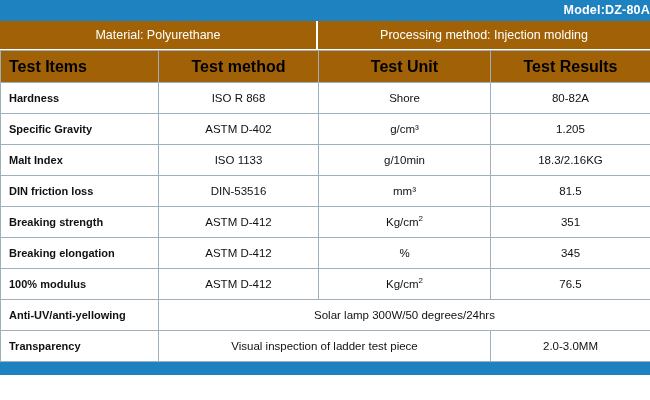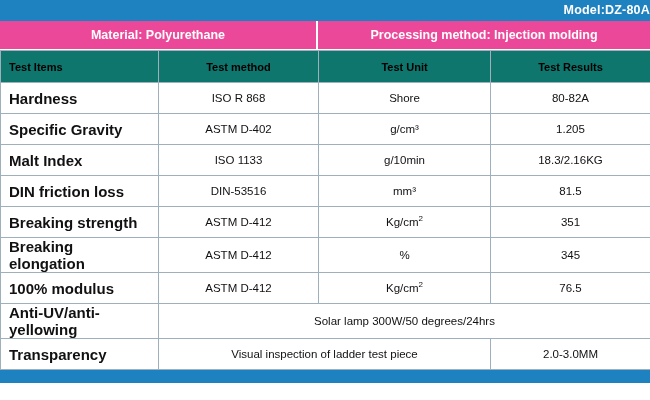--- a/index.html
+++ b/index.html
@@ -26,23 +26,23 @@
     color: #ffffff;
     text-align: right;
     font-weight: bold;
     font-size: 12.5px;
     height: 21px;
     line-height: 21px;
     letter-spacing: 0.2px;
   }
   .subhead-row {
     display: flex;
-    background: #ec4899;
+    background: #a16207;
     color: #ffffff;
-    font-weight: bold;
+    font-weight: normal;
     font-size: 12.5px;
     height: 28px;
     border-bottom: 1px solid #ffffff;
   }
   .subhead-cell {
     display: flex;
     align-items: center;
     justify-content: center;
     text-align: center;
     box-sizing: border-box;
@@ -62,23 +62,23 @@
     color: #111111;
   }
   table.spec th, table.spec td {
     border: 1px solid #9fb0bd;
     height: 31px;
     padding: 0 8px;
     box-sizing: border-box;
     vertical-align: middle;
   }
   table.spec thead th {
-    background: #0f766e;
+    background: #a16207;
     font-weight: bold;
-    font-size: 11px;
+    font-size: 16px;
     height: 32px;
     color: #000000;
   }
   th.col-item, td.col-item {
     width: 158px;
     text-align: left;
   }
   th.col-method, td.col-method {
     width: 160px;
     text-align: center;
@@ -90,21 +90,21 @@
   }
   th.col-result, td.col-result {
     width: 160px;
     text-align: center;
   }
   thead th.col-item {
     text-align: left;
   }
   td.col-item {
     font-weight: bold;
-    font-size: 15px;
+    font-size: 11px;
   }
   td.span2 {
     text-align: center;
   }
   .bottom-bar {
     background: #1f82c0;
     height: 13px;
     width: 650px;
   }
   sup {

